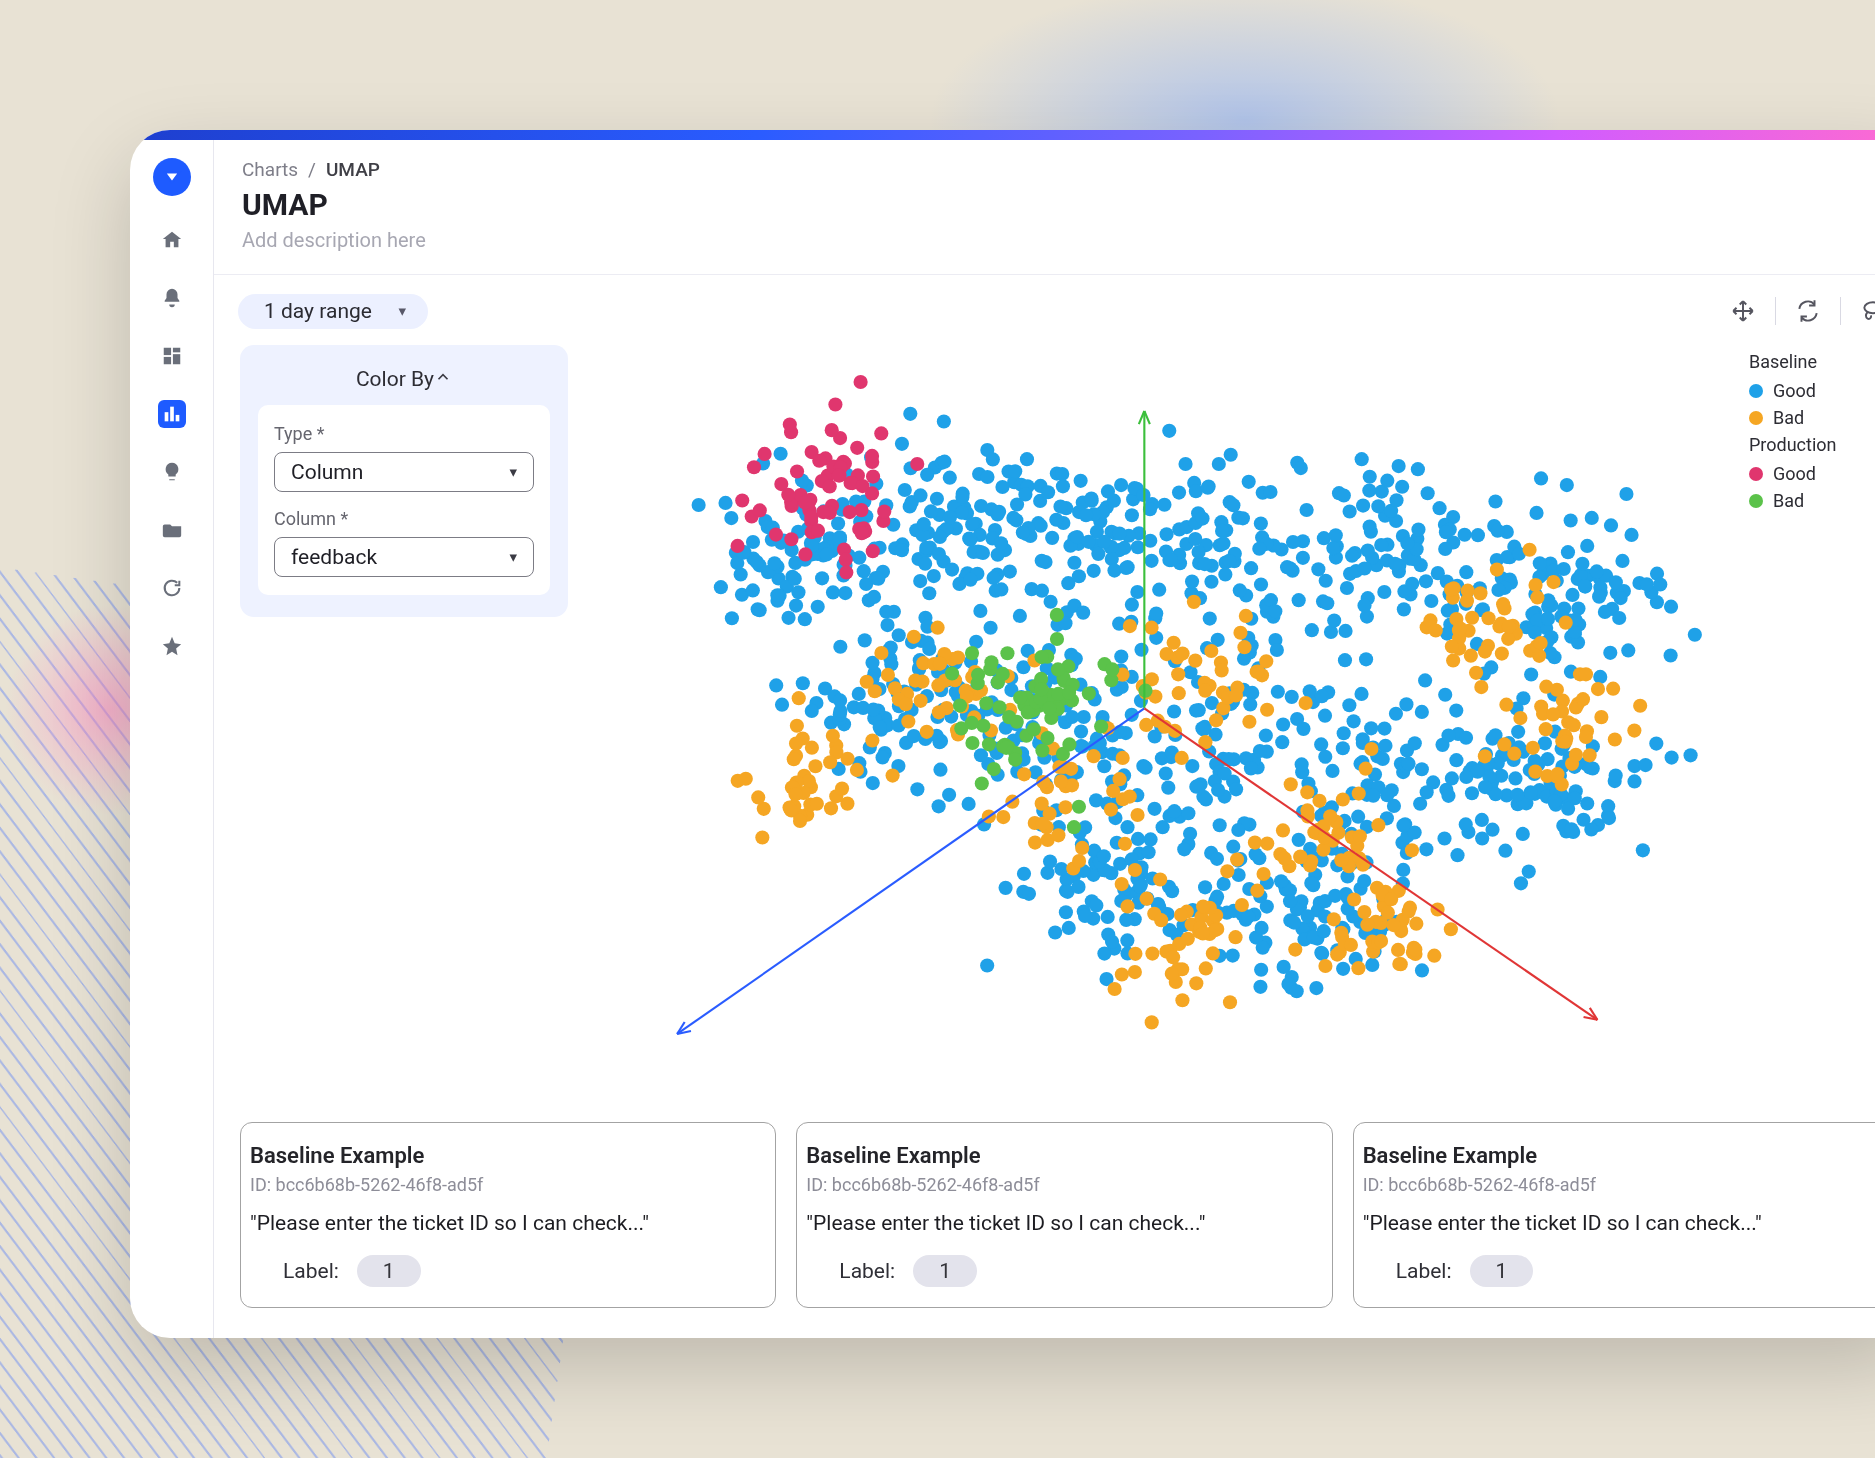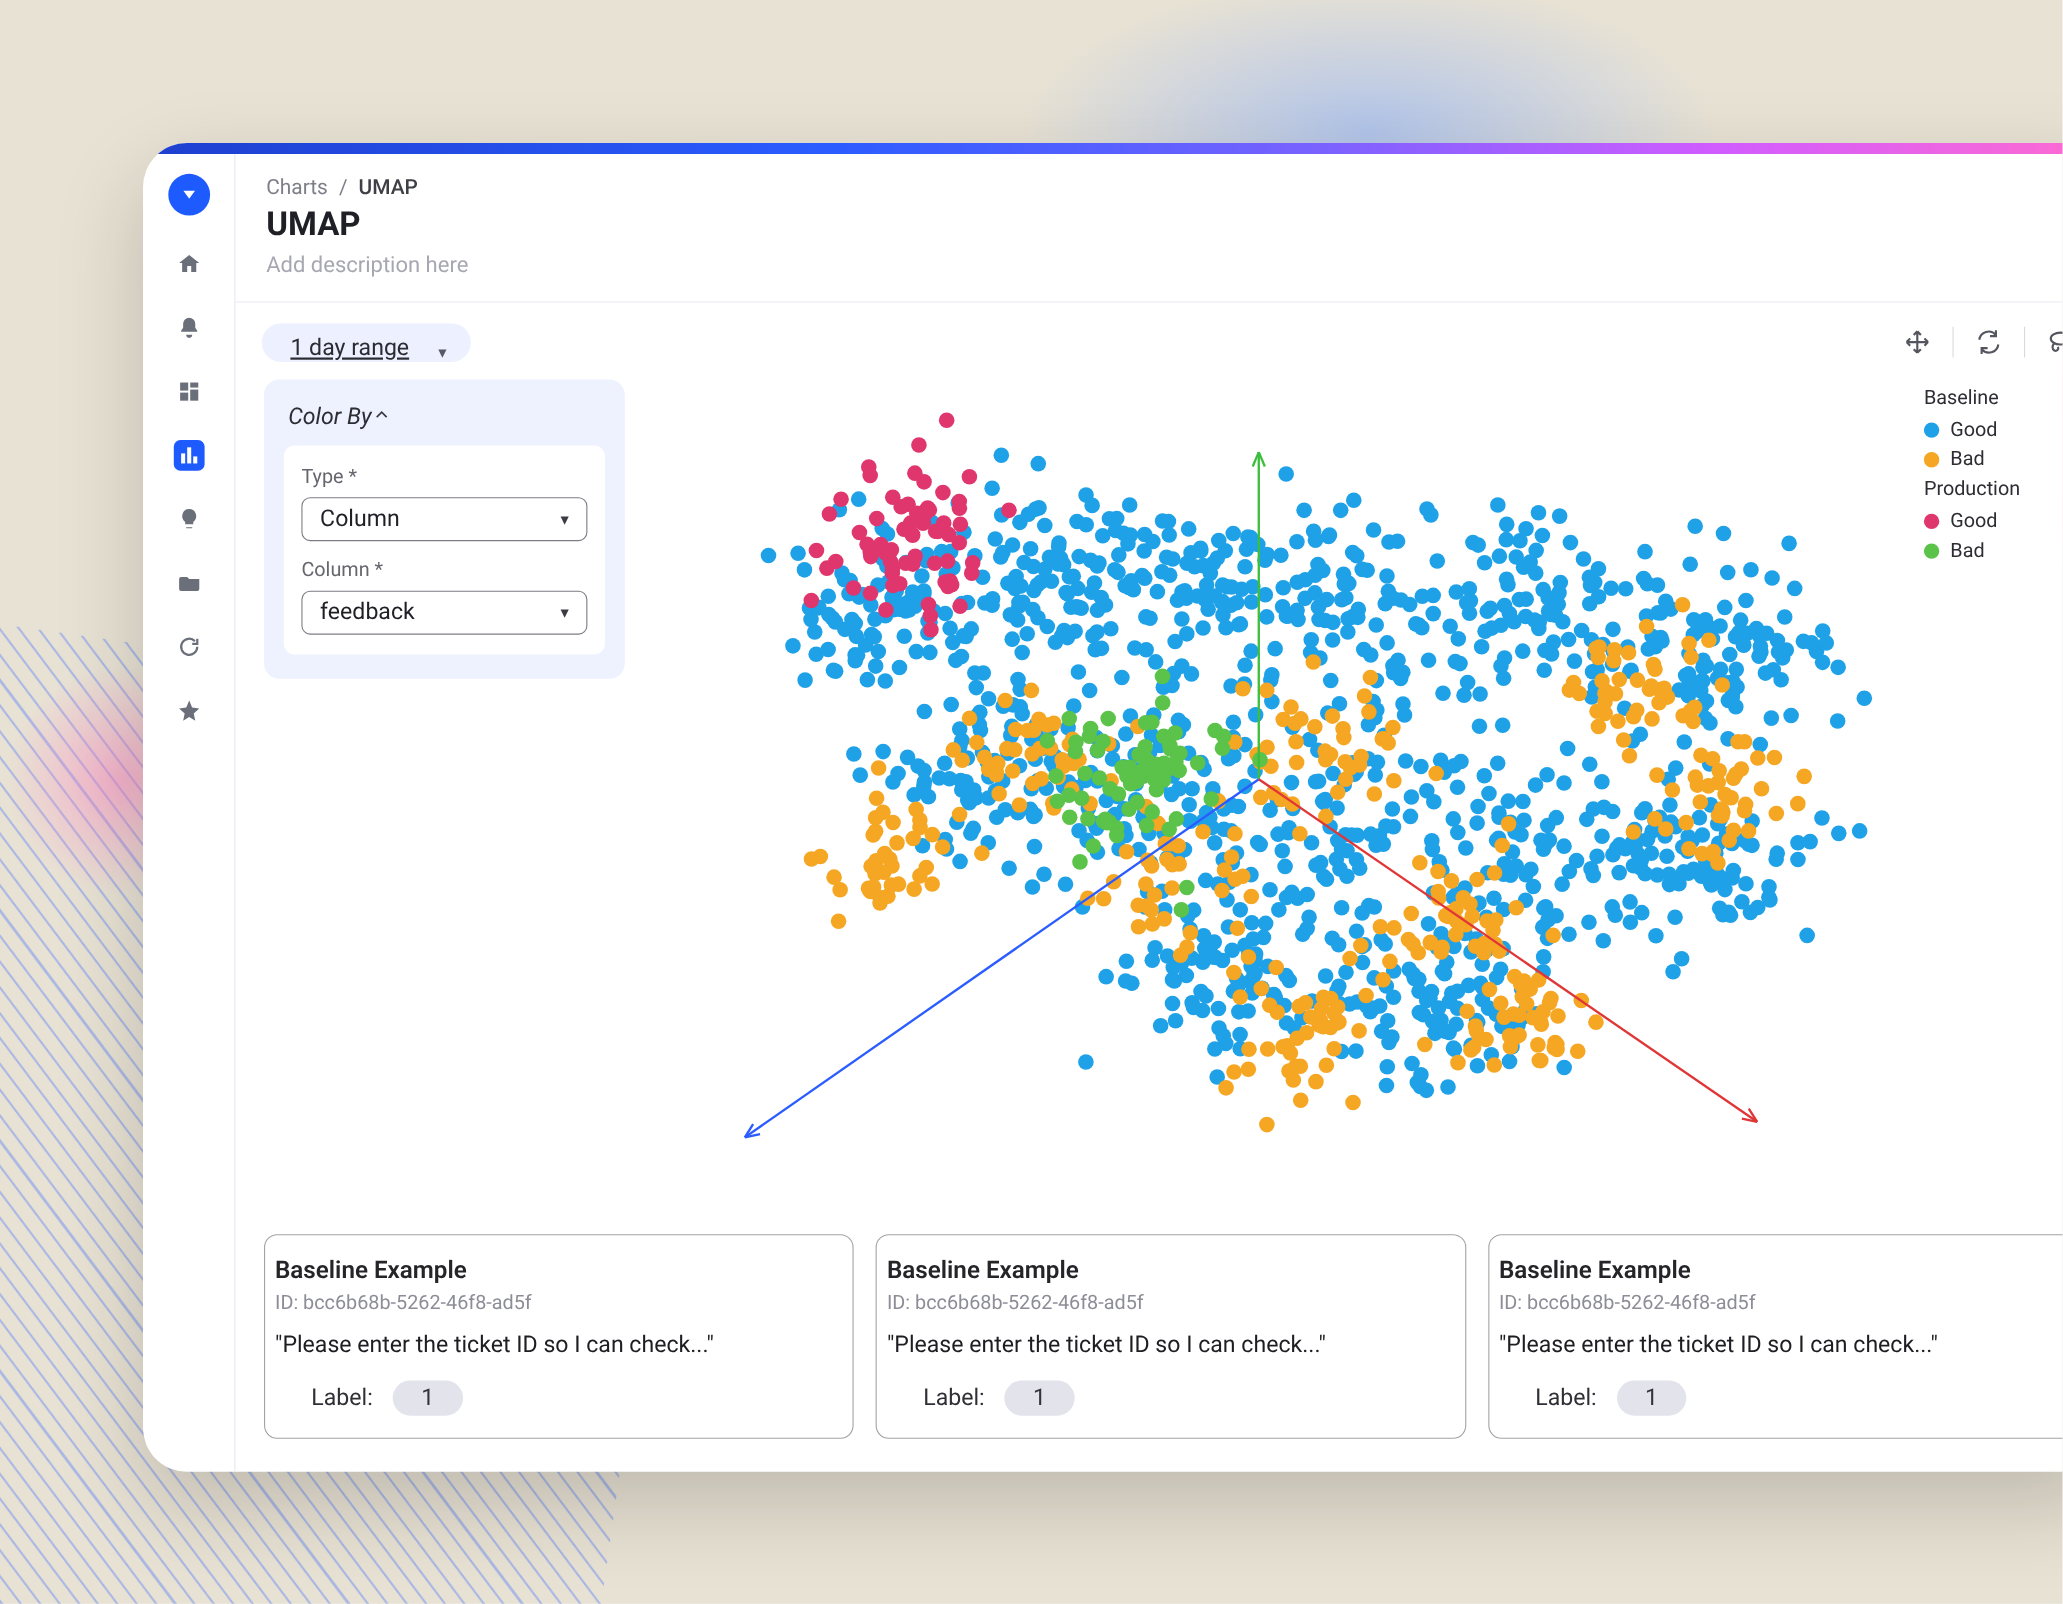--- a/index.html
+++ b/index.html
@@ -29,32 +29,32 @@
 
 .main { flex:1; display:flex; flex-direction:column; min-width:0; }
 .header { padding:18px 28px 22px; border-bottom:1px solid #ececf3; }
 .breadcrumb { font-size:19px; color:#7e7e89; display:flex; gap:10px; align-items:center; }
 .breadcrumb .crumb-link { cursor:pointer; }
 .breadcrumb .crumb-current { color:#3f3f46; font-weight:500; cursor:pointer; }
 .page-title { font-size:30px; font-weight:700; color:#1f1f26; margin-top:6px; }
 .page-desc { font-size:20px; color:#a7a7b2; margin-top:6px; }
 
 .toolbar { display:flex; align-items:center; padding:18px 24px 0; gap:14px; }
-.range-pill { background:#ecf0ff; height:35px; border-radius:28px; padding:0 56px 0 26px; font-size:21px; color:#2b2b32; display:flex; align-items:flex-end; position:relative; cursor:pointer;text-decoration:underline; }
+.range-pill { background:#ecf0ff; height:35px; border-radius:28px; padding:0 56px 0 26px; font-size:21px; color:#2b2b32; display:flex; align-items:center; position:relative; cursor:pointer; }
 .range-pill::after { content:"▾"; position:absolute; right:22px; color:#585869; font-size:15px; }
 .toolbar-spacer { flex:1; }
 .tool-btn { width:36px; height:36px; display:flex; align-items:center; justify-content:center; color:#55555f; cursor:pointer; }
 .tool-btn svg { width:26px; height:26px; }
 .tool-sep { width:1px; height:28px; background:#d9d9e3; }
 
 .content { flex:1; display:flex; flex-direction:column; padding:10px 26px 30px; min-height:0; }
 .vis-row { flex:1; display:flex; gap:10px; min-height:0; }
 
 .color-panel { width:328px; background:#eef2ff; border-radius:14px; padding:16px 18px 22px; align-self:flex-start; margin-top:6px; }
-.panel-head { display:flex; align-items:center; justify-content:flex-start; padding:6px 4px 14px;font-style:italic; }
+.panel-head { display:flex; align-items:center; justify-content:center; padding:6px 4px 14px; }
 .panel-title { font-size:21px; color:#2d2d34; }
 .chevron-up { cursor:pointer; color:#3b3b44; }
 .panel-body { background:#fff; border-radius:10px; padding:14px 16px 18px; }
 .field-label { font-size:18px; color:#66666f; margin:4px 0 8px; }
 .select { position:relative; border:1px solid #7c7c85; border-radius:8px; height:40px; display:flex; align-items:center; padding:0 16px; font-size:21px; color:#1f1f26; cursor:pointer; }
 .select::after { content:"▾"; position:absolute; right:16px; color:#3b3b44; font-size:15px; }
 .field-gap { height:12px; }
 
 .plot-wrap { flex:1; position:relative; min-height:520px; }
 .plot-wrap svg { position:absolute; inset:0; width:100%; height:100%; }

